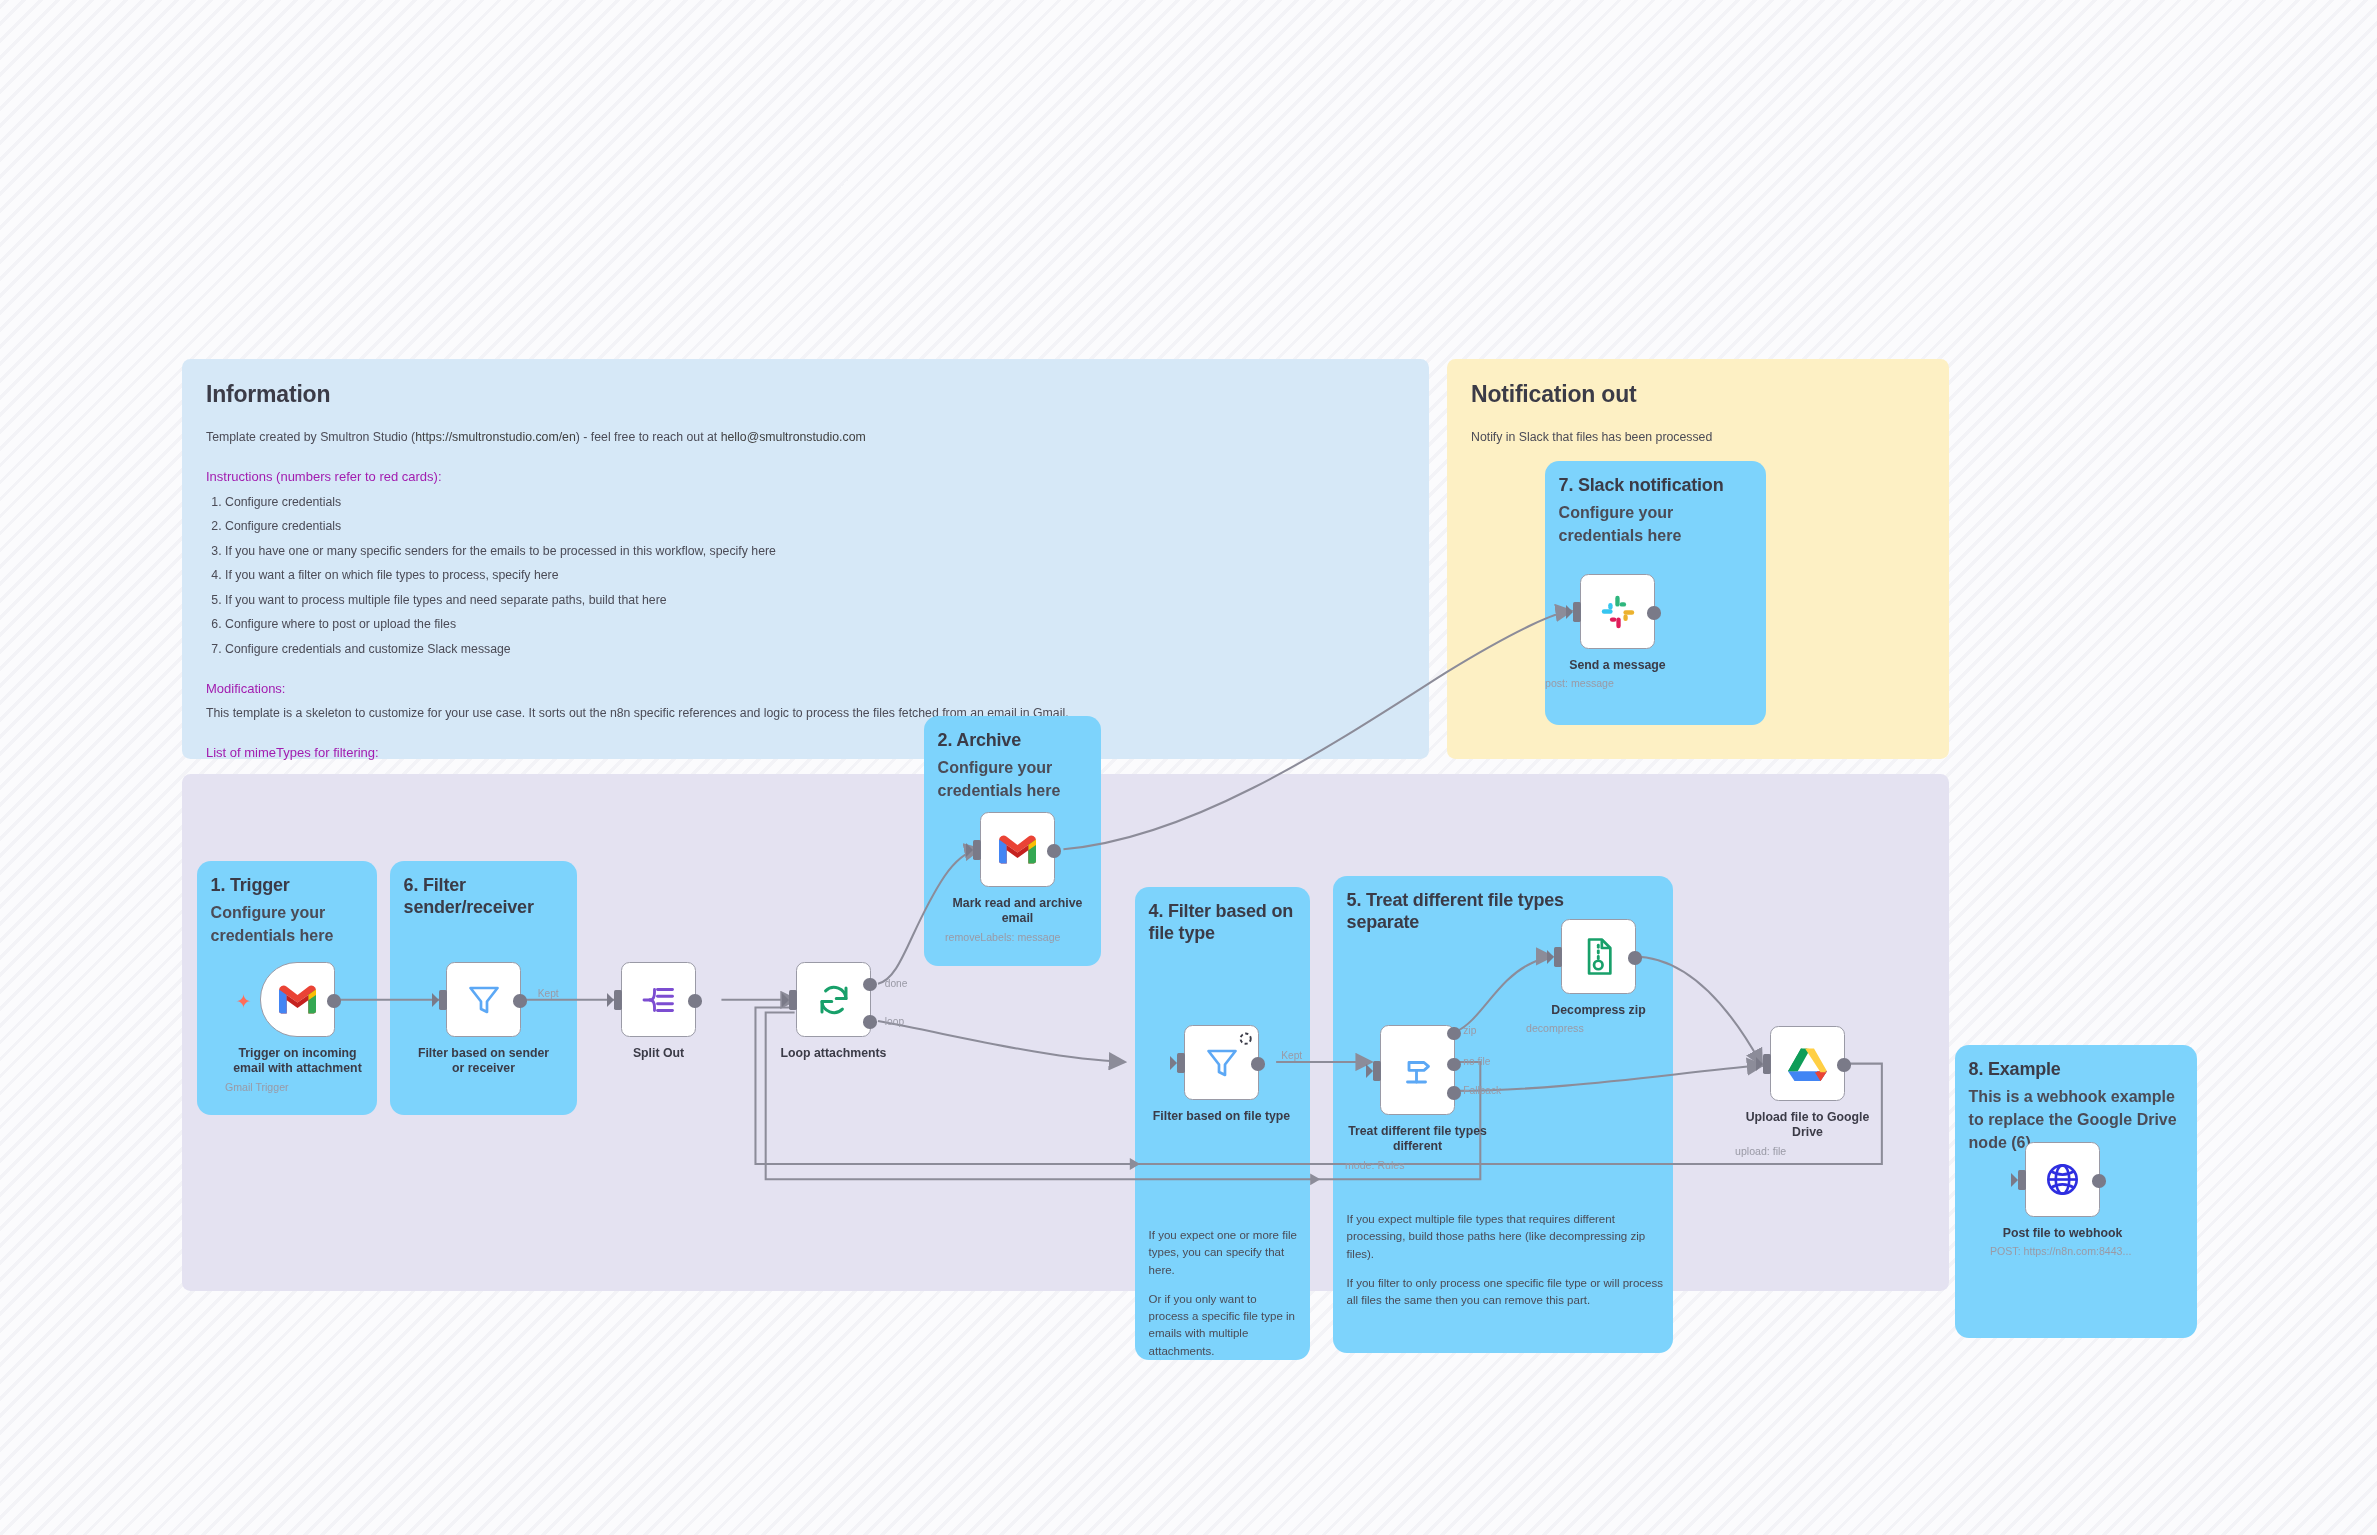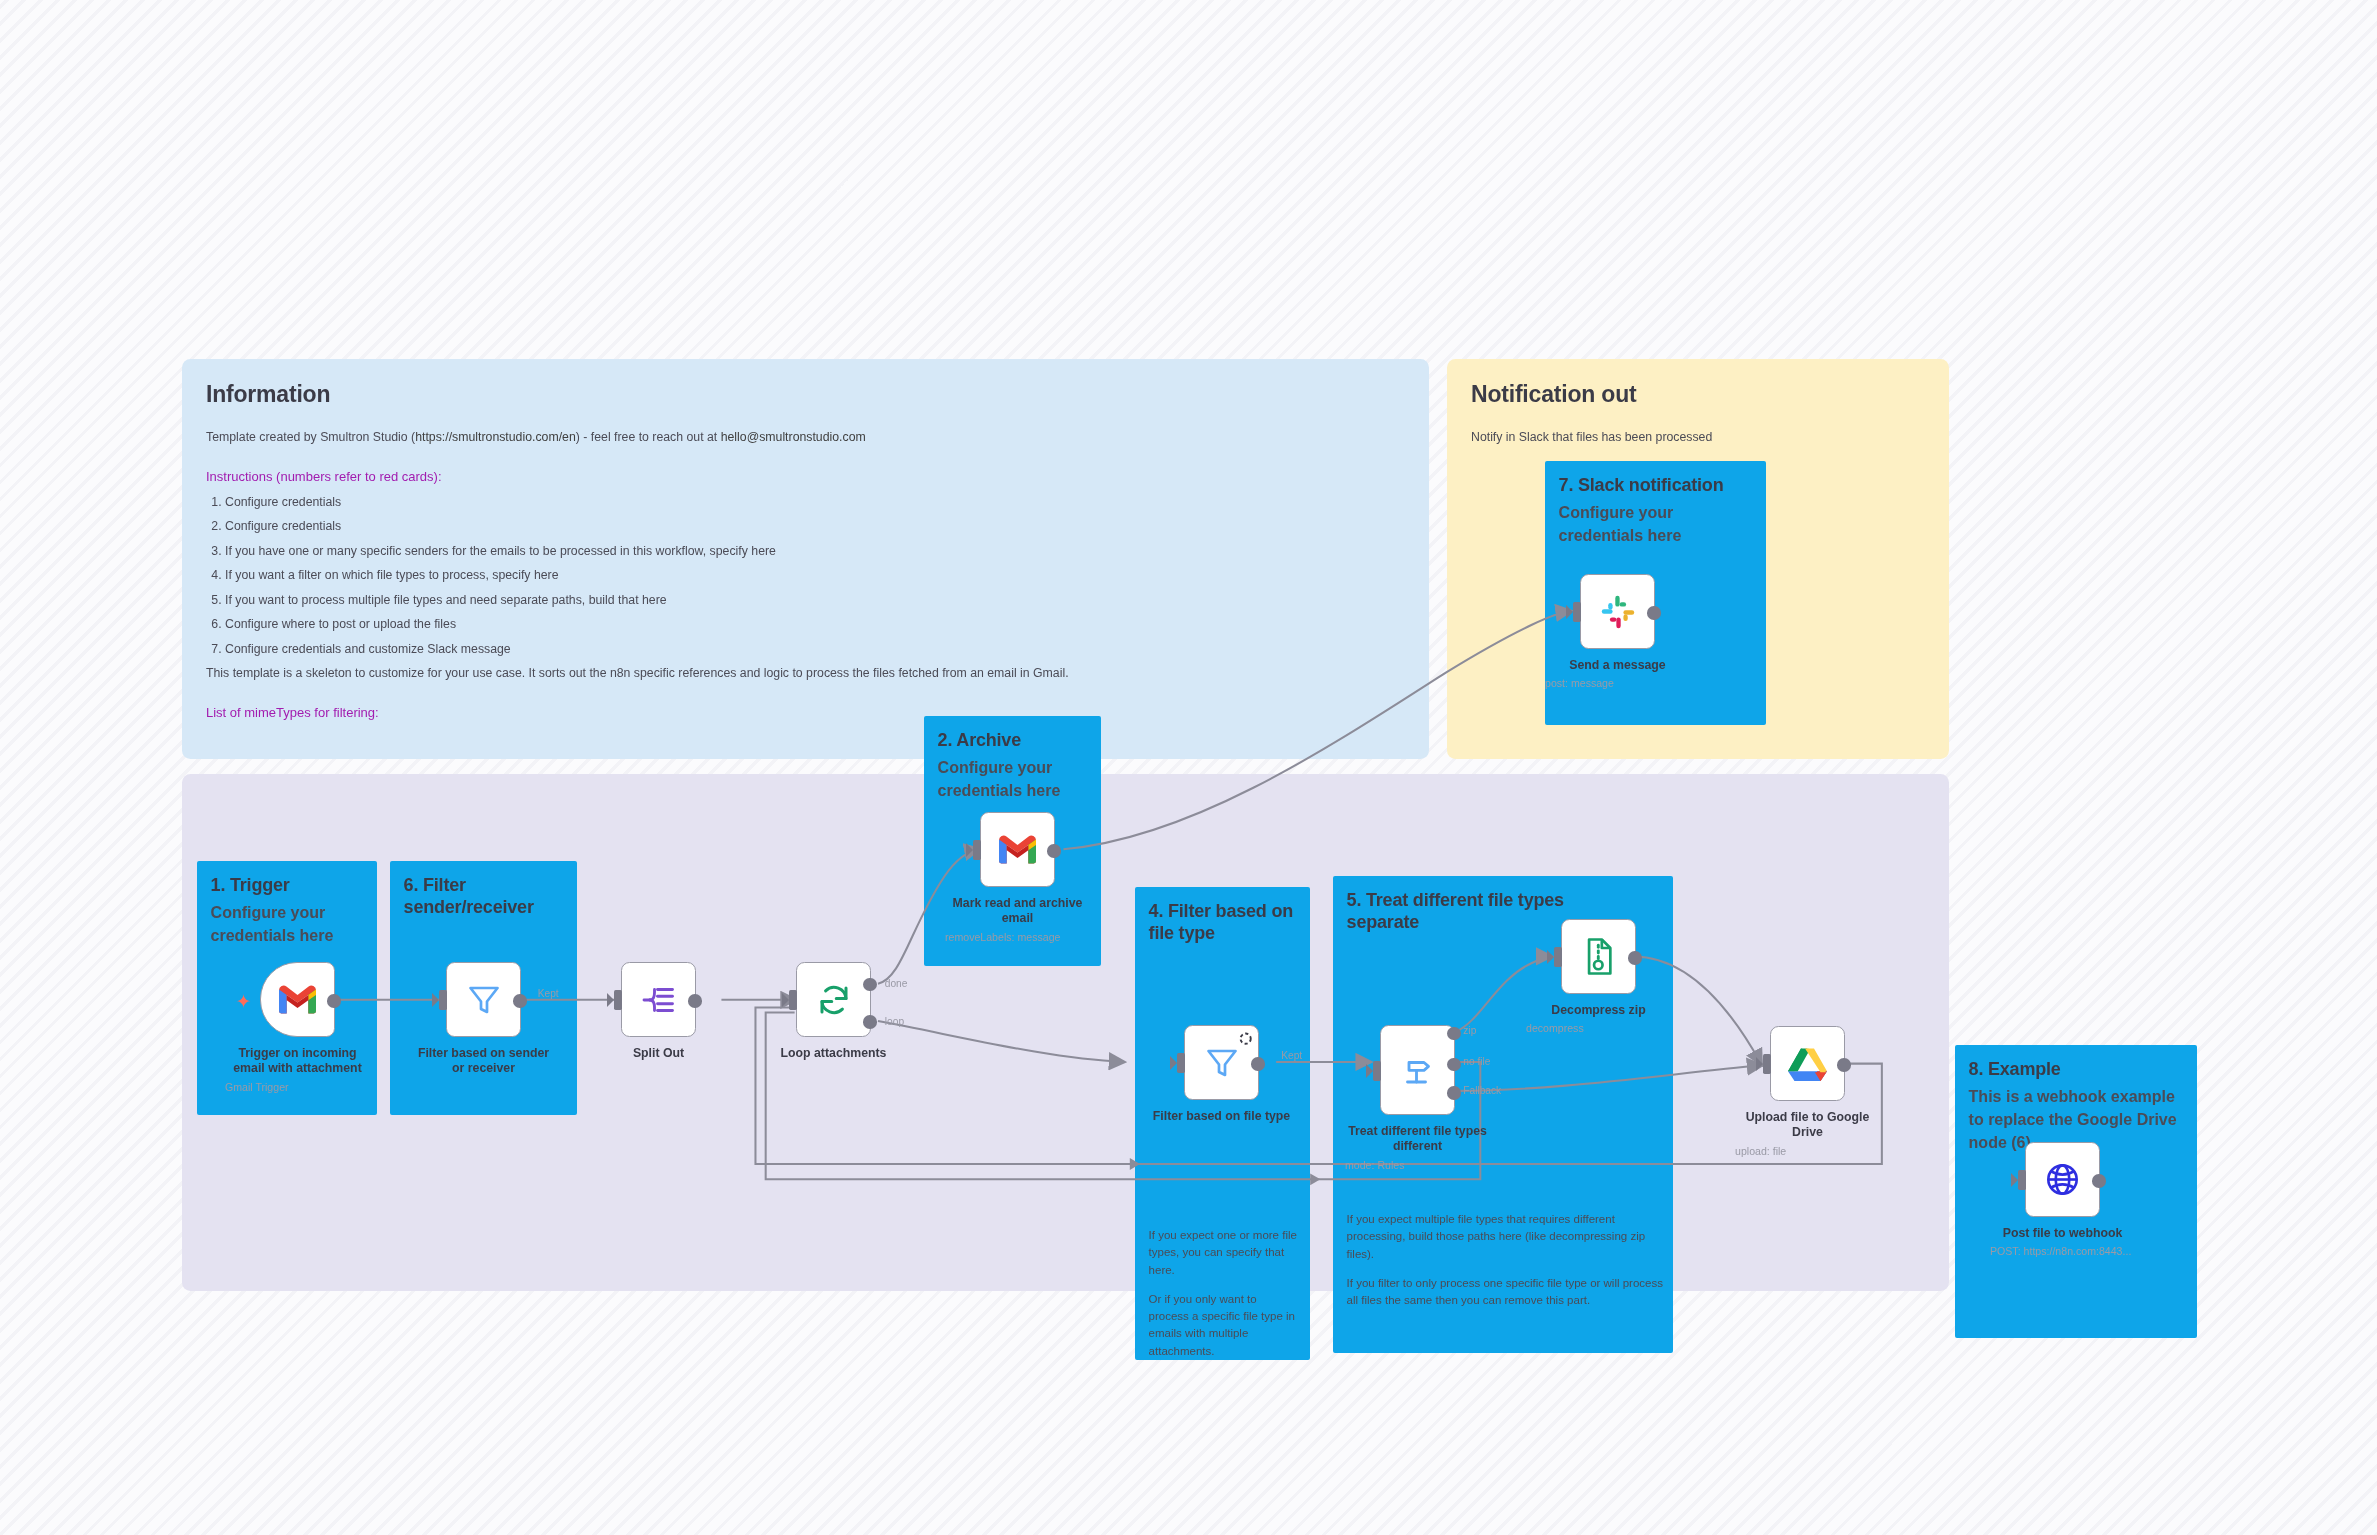--- a/index.html
+++ b/index.html
@@ -41,22 +41,22 @@
     font-size: 13px; font-weight: 400; color:#a21caf;
     margin: 22px 0 8.5px 0;
   }
   .sticky ol { margin: 3.4px 0 0 19px; }
   .sticky ol li { margin-bottom: 5.5px; }
   a.lnk { color:#404040; text-decoration: none; word-break: break-all; }
 
   
   .card {
     position: absolute;
-    background:#0ea5e9;
-    border-radius: 2px;
+    background:#7dd3fc;
+    border-radius: 14px;
     padding: 13.6px 13.6px 12px 13.6px;
   }
   .card h3 {
     font-size: 18px; font-weight: 700; color:#3b3b47;
     line-height: 1.22; letter-spacing:-0.2px;
   }
   .card .sub {
     font-size: 16px; color:#4b4b56; line-height:1.45; margin-top:4px;font-weight:bold;
   }
   .card .note {
@@ -130,20 +130,21 @@
     <h2>Instructions (numbers refer to red cards):</h2>
     <ol>
       <li>Configure credentials</li>
       <li>Configure credentials</li>
       <li>If you have one or many specific senders for the emails to be processed in this workflow, specify here</li>
       <li>If you want a filter on which file types to process, specify here</li>
       <li>If you want to process multiple file types and need separate paths, build that here</li>
       <li>Configure where to post or upload the files</li>
       <li>Configure credentials and customize Slack message</li>
     </ol>
+    <h2>Modifications:</h2>
     <p>This template is a skeleton to customize for your use case. It sorts out the n8n specific references and logic to process the files fetched from an email in Gmail.</p>
     <h2>List of mimeTypes for filtering:</h2>
   </div>
 
   <div class="sticky notify" style="left:1447px; top:359px; width:502px; height:400px;">
     <h1>Notification out</h1>
     <p>Notify in Slack that files has been processed</p>
   </div>
 
   <div class="sticky flow" style="left:182px; top:774px; width:1767px; height:517px;"></div>

